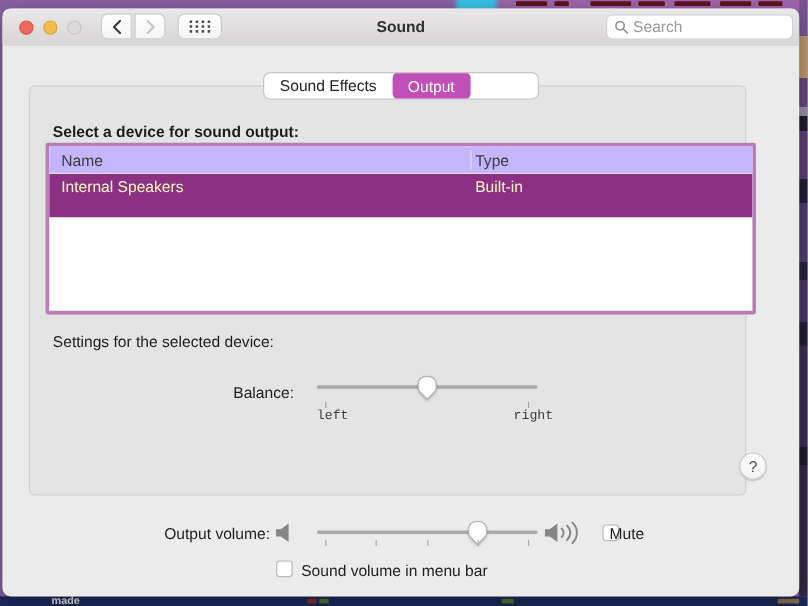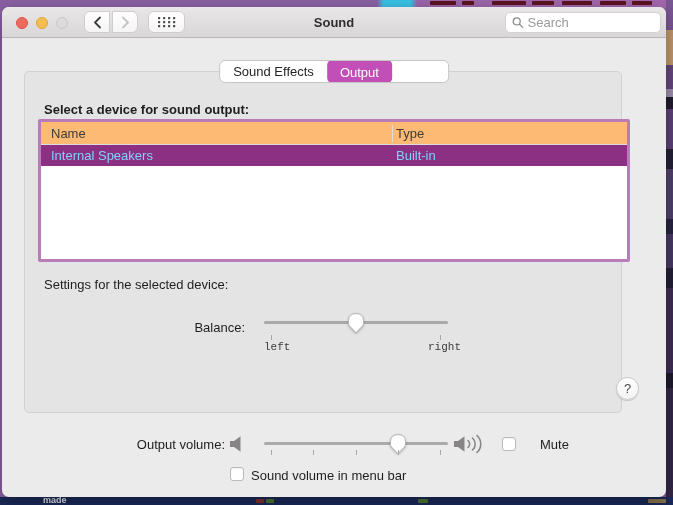--- a/index.html
+++ b/index.html
@@ -54,26 +54,26 @@
 
   
   .content-box { position:absolute; left:22px; top:64px; width:598px; height:342px;
     background:#e5e4e5; border:1px solid #d2d0d1; border-radius:5px; }
 
   .lbl { position:absolute; font-size:13px; color:#1e1e1e; }
   .lbl.bold { font-weight:bold; }
 
   .device-table { position:absolute; left:36px; top:112px; width:592px; height:143px;
     border:3px solid #b87db8; border-radius:2px; background:#ffffff; overflow:hidden; }
-  .thead { position:relative; height:23px; background:#fdba74; border-bottom:1px solid #dedcdd;
+  .thead { position:relative; height:23px; background:#c4b5fd; border-bottom:1px solid #dedcdd;
     font-size:13px; color:#3b3b3b; }
   .th.name { position:absolute; left:10px; top:4px; }
   .th.type { position:absolute; left:355px; top:4px; }
   .thead .coldiv { position:absolute; left:351px; top:3px; width:1px; height:17px; background:#dedcdd; }
-  .trow.selected { height:21px; background:#8b3083; color:#7dd3fc; font-size:13px; position:relative; }
+  .trow.selected { height:36px; background:#8b3083; color:#fef9c3; font-size:13px; position:relative; }
   .td.name { position:absolute; left:10px; top:3px; }
   .td.type { position:absolute; left:355px; top:3px; }
 
   
   .slider { position:absolute; width:184px; height:22px; }
   .slider .track { position:absolute; left:0; top:9px; width:100%; height:3px; background:#aba9aa; border-radius:2px; }
   .thumb { position:absolute; top:0; transform:translateX(-50%); filter:drop-shadow(0 1px 1px rgba(0,0,0,.25)); }
   .tick { position:absolute; width:1px; height:5px; background:#a8a6a7; }
   .minmax { position:absolute; font-size:11px; color:#3c3c3c;font-family:Liberation Mono, monospace; }
 
@@ -217,18 +217,18 @@
   <span class="tick" style="left:438px;top:443px"></span>
 
   <svg class="spk" style="left:452px;top:427px" width="34" height="20" viewBox="0 0 34 20">
     <path d="M0 7 L4 7 L10.5 2.3 L10.5 17.7 L4 13 L0 13 Z" fill="#878586"></path>
     <path d="M14 6.5 a4.5 4.5 0 0 1 0 7" fill="none" stroke="#878586" stroke-width="1.6" stroke-linecap="round"></path>
     <path d="M18.5 4 a8 8 0 0 1 0 12" fill="none" stroke="#878586" stroke-width="1.6" stroke-linecap="round"></path>
     <path d="M23 1.5 a11.5 11.5 0 0 1 0 17" fill="none" stroke="#878586" stroke-width="1.6" stroke-linecap="round"></path>
   </svg>
 
   <span class="checkbox" style="left:500px;top:430px"></span>
-  <span class="lbl" style="left:538px;top:430px">Mute</span>
+  <span class="lbl" style="left:506px;top:430px">Mute</span>
 
   <span class="checkbox" style="left:228px;top:460px"></span>
   <span class="lbl" style="left:249px;top:461px">Sound volume in menu bar</span>
 
 </div>
 
 </body></html>

